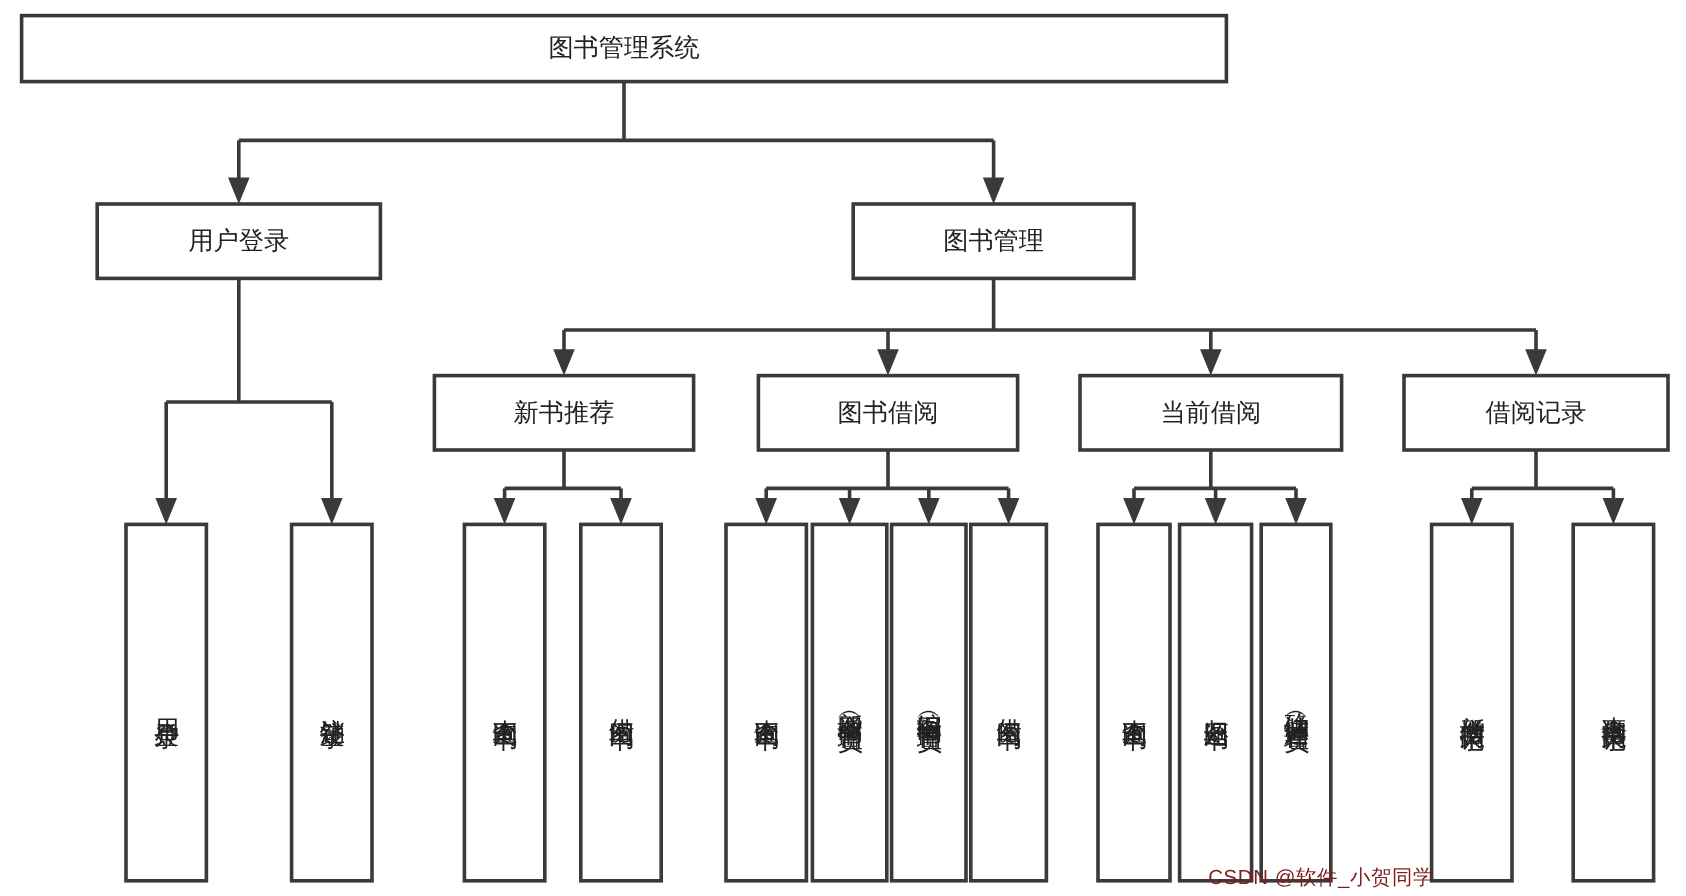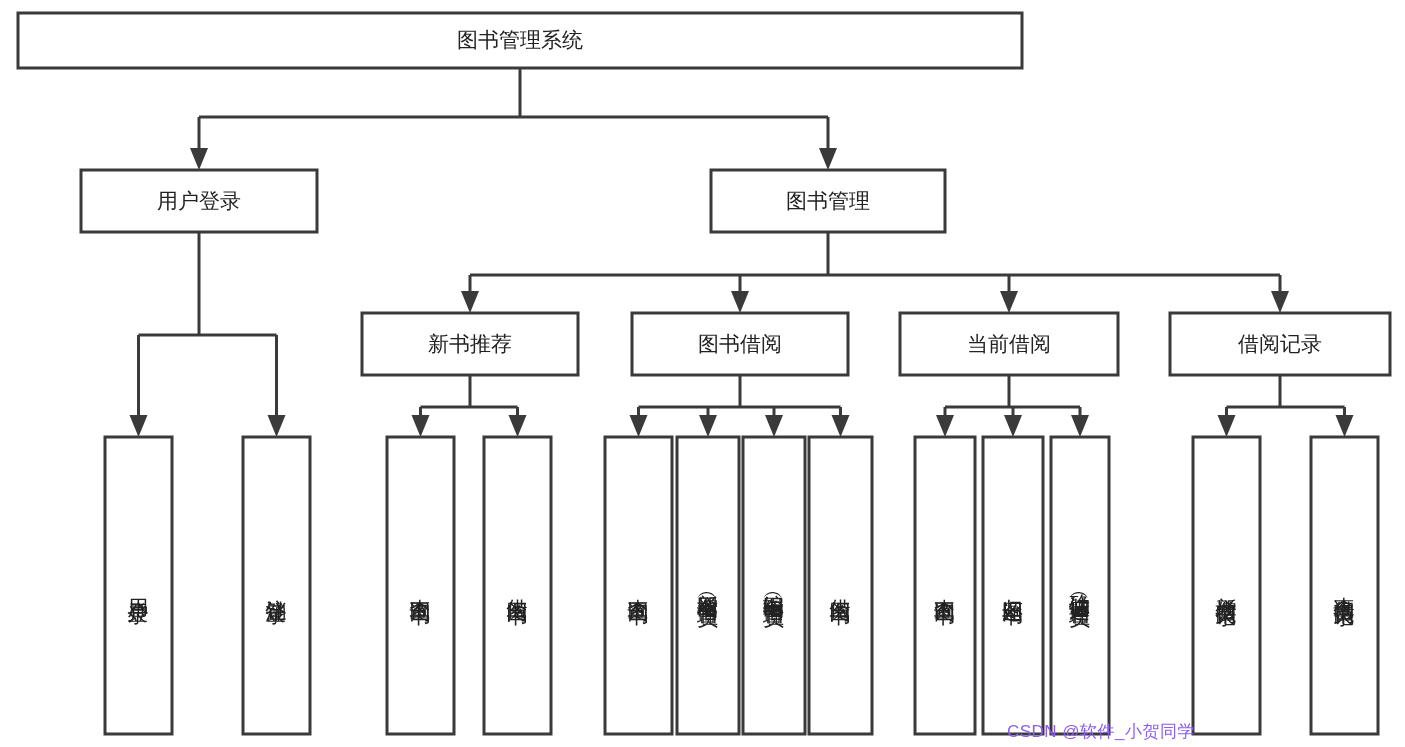--- a/index.html
+++ b/index.html
@@ -63,21 +63,21 @@
     text-align: center;
     pointer-events: none;
     white-space: nowrap;
   }
   .watermark {
     position: absolute;
     right: 8px;
     bottom: 4px;
     font-family: "Liberation Sans", "DejaVu Sans", sans-serif;
     font-size: 17px;
-    color: #8b5cf6;
+    color: #7f1d1d;
     letter-spacing: 0.5px;
     user-select: none;
   }
 </style>
 </head>
 <body>
 
 <div id="diagram-root">
 
   <svg id="tree-svg" viewBox="0 0 1405 747">

